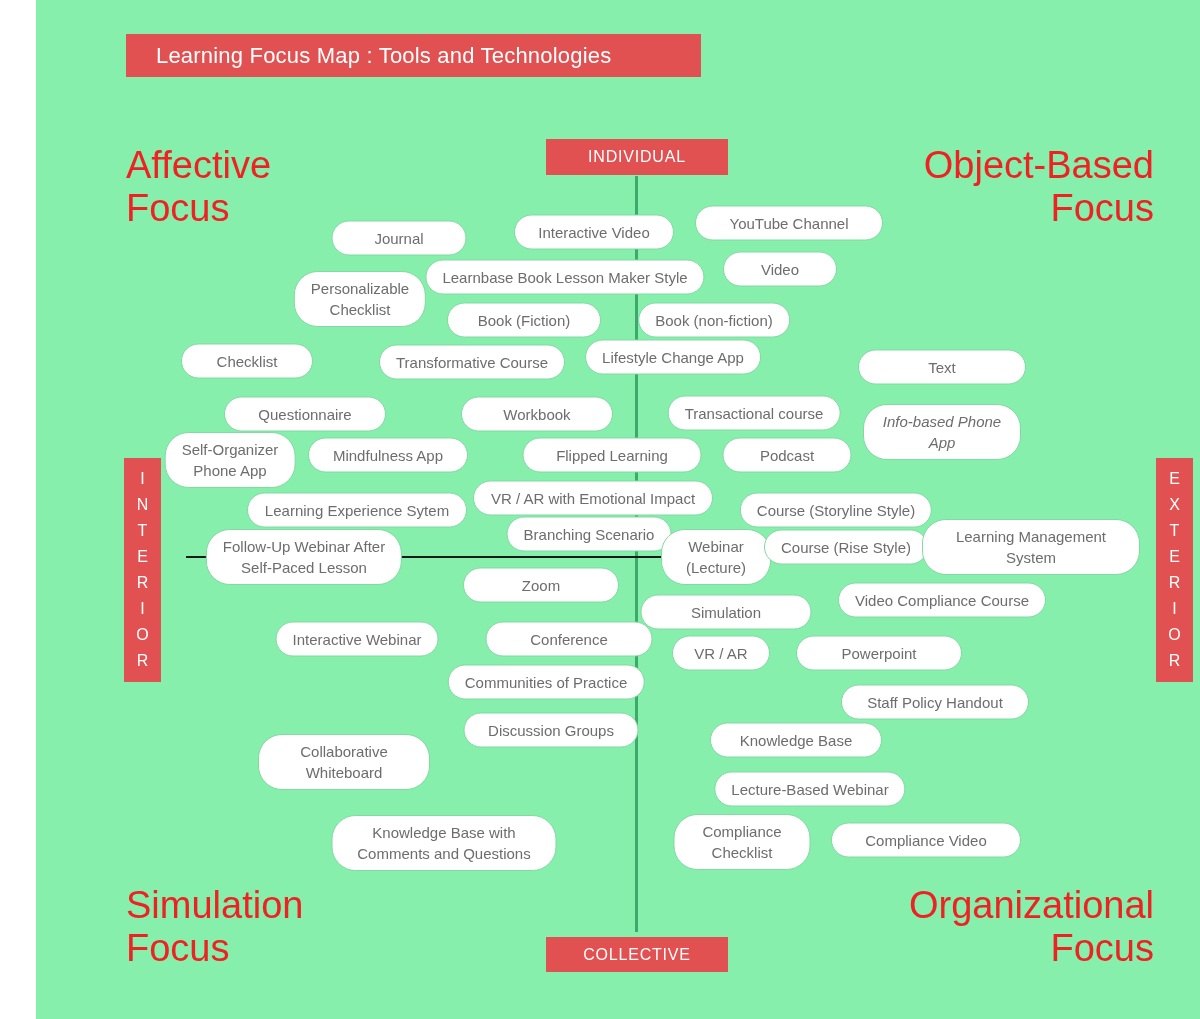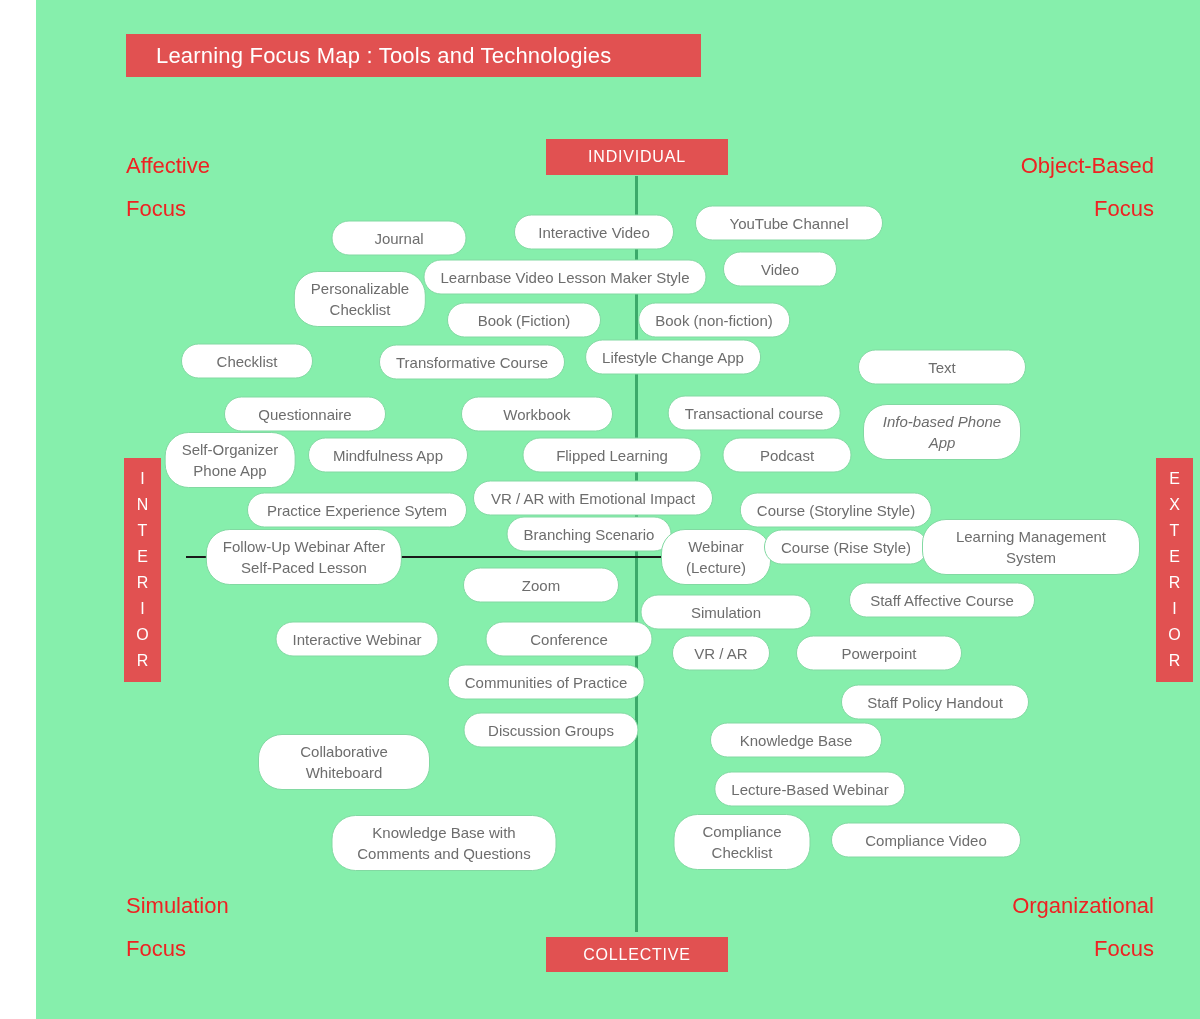--- a/index.html
+++ b/index.html
@@ -19,21 +19,21 @@
   .h-banner{width:182px;height:36px;font-size:16px;letter-spacing:0.8px;}
   .top-banner{left:510px;top:139px;}
   .bottom-banner{left:510px;top:937px;height:35px;}
   .vbanner{
     width:37px;padding:8px 0;font-size:16px;line-height:26px;
     text-align:center;white-space:pre-line;display:block;
   }
   .left-banner{left:88px;top:458px;}
   .right-banner{left:1120px;top:458px;}
   .quadrant-label{
-    position:absolute;color:var(--red-label,#EE2222);font-size:22px;
+    position:absolute;color:var(--red-label,#EE2222);font-size:38px;
     line-height:43px;white-space:pre-line;z-index:3;
   }
   .q-left{left:90px;text-align:left;}
   .q-right{right:50px;text-align:right;}
   .q-top{top:144px;}
   .q-bottom{top:884px;}
   .vline{
     position:absolute;left:599px;top:176px;width:2.5px;height:756px;
     background:var(--green-line,#3BAA6A);z-index:1;
   }
@@ -85,51 +85,51 @@
 R</div>
 
   <div class="vline"></div>
   <div class="hline"></div>
 
   <div id="nodes-layer">
       <div class="pill" style="left: 363px; top: 238px; min-width: 135px;">Journal</div>
       <div class="pill" style="left: 558px; top: 232px; min-width: 160px;">Interactive Video</div>
       <div class="pill" style="left: 753px; top: 223px; min-width: 188px;">YouTube Channel</div>
       <div class="pill" style="left: 744px; top: 269px; min-width: 114px;">Video</div>
-      <div class="pill" style="left: 529px; top: 277px; min-width: 272px;">Learnbase Video Lesson Maker Style</div>
+      <div class="pill" style="left: 529px; top: 277px; min-width: 272px;">Learnbase Book Lesson Maker Style</div>
       <div class="pill" style="left: 324px; top: 299px; min-width: 132px;">Personalizable
 Checklist</div>
       <div class="pill" style="left: 488px; top: 320px; min-width: 154px;">Book (Fiction)</div>
       <div class="pill" style="left: 678px; top: 320px; min-width: 150px;">Book (non-fiction)</div>
       <div class="pill" style="left: 211px; top: 361px; min-width: 132px;">Checklist</div>
       <div class="pill" style="left: 436px; top: 362px; min-width: 168px;">Transformative Course</div>
       <div class="pill" style="left: 637px; top: 357px; min-width: 168px;">Lifestyle Change App</div>
       <div class="pill" style="left: 906px; top: 367px; min-width: 168px;">Text</div>
       <div class="pill" style="left: 269px; top: 414px; min-width: 162px;">Questionnaire</div>
       <div class="pill" style="left: 501px; top: 414px; min-width: 152px;">Workbook</div>
       <div class="pill" style="left: 718px; top: 413px; min-width: 162px;">Transactional course</div>
       <div class="pill" style="left: 906px; top: 432px; min-width: 158px; font-style: italic;">Info-based Phone
 App</div>
       <div class="pill" style="left: 194px; top: 460px; min-width: 125px;">Self-Organizer
 Phone App</div>
       <div class="pill" style="left: 352px; top: 455px; min-width: 160px;">Mindfulness App</div>
       <div class="pill" style="left: 576px; top: 455px; min-width: 179px;">Flipped Learning</div>
       <div class="pill" style="left: 751px; top: 455px; min-width: 129px;">Podcast</div>
-      <div class="pill" style="left: 321px; top: 510px; min-width: 220px;">Practice Experience Sytem</div>
+      <div class="pill" style="left: 321px; top: 510px; min-width: 220px;">Learning Experience Sytem</div>
       <div class="pill" style="left: 557px; top: 498px; min-width: 240px;">VR / AR with Emotional Impact</div>
       <div class="pill" style="left: 800px; top: 510px; min-width: 184px;">Course (Storyline Style)</div>
       <div class="pill" style="left: 553px; top: 534px; min-width: 139px;">Branching Scenario</div>
       <div class="pill" style="left: 268px; top: 557px; min-width: 193px;">Follow-Up Webinar After
 Self-Paced Lesson</div>
       <div class="pill" style="left: 680px; top: 557px; min-width: 110px;">Webinar
 (Lecture)</div>
       <div class="pill" style="left: 810px; top: 547px; min-width: 147px;">Course (Rise Style)</div>
       <div class="pill" style="left: 995px; top: 547px; min-width: 218px;">Learning Management System</div>
       <div class="pill" style="left: 505px; top: 585px; min-width: 156px;">Zoom</div>
-      <div class="pill" style="left: 906px; top: 600px; min-width: 186px;">Staff Affective Course</div>
+      <div class="pill" style="left: 906px; top: 600px; min-width: 186px;">Video Compliance Course</div>
       <div class="pill" style="left: 690px; top: 612px; min-width: 171px;">Simulation</div>
       <div class="pill" style="left: 321px; top: 639px; min-width: 142px;">Interactive Webinar</div>
       <div class="pill" style="left: 533px; top: 639px; min-width: 167px;">Conference</div>
       <div class="pill" style="left: 685px; top: 653px; min-width: 98px;">VR / AR</div>
       <div class="pill" style="left: 843px; top: 653px; min-width: 166px;">Powerpoint</div>
       <div class="pill" style="left: 510px; top: 682px; min-width: 185px;">Communities of Practice</div>
       <div class="pill" style="left: 899px; top: 702px; min-width: 188px;">Staff Policy Handout</div>
       <div class="pill" style="left: 515px; top: 730px; min-width: 175px;">Discussion Groups</div>
       <div class="pill" style="left: 760px; top: 740px; min-width: 172px;">Knowledge Base</div>
       <div class="pill" style="left: 308px; top: 762px; min-width: 172px;">Collaborative

